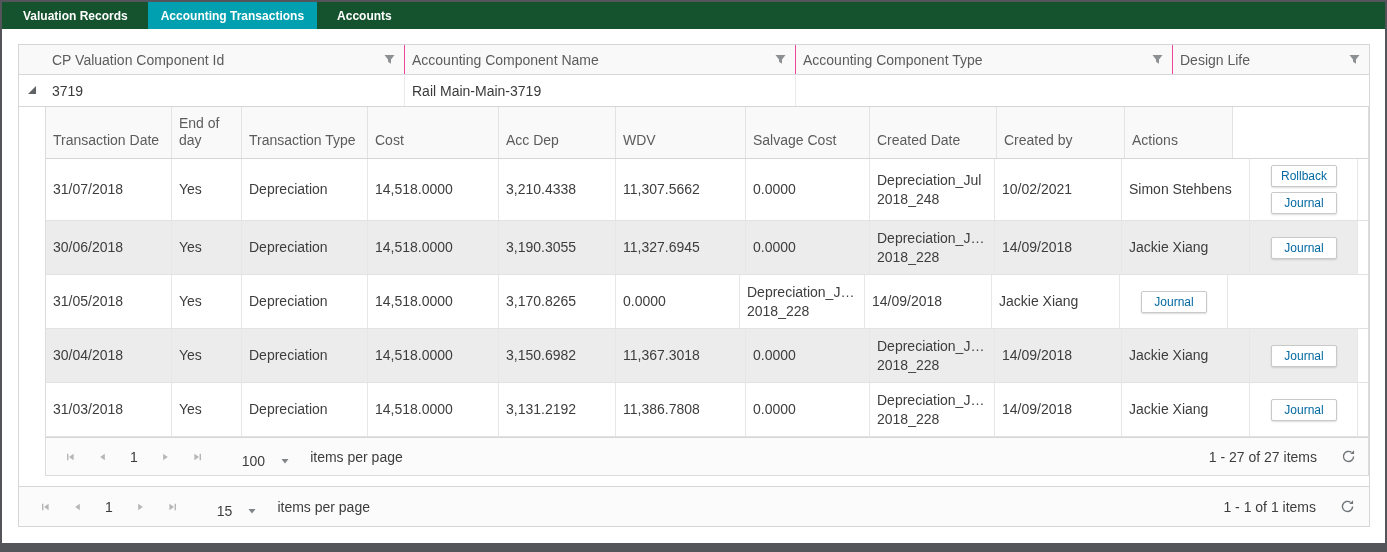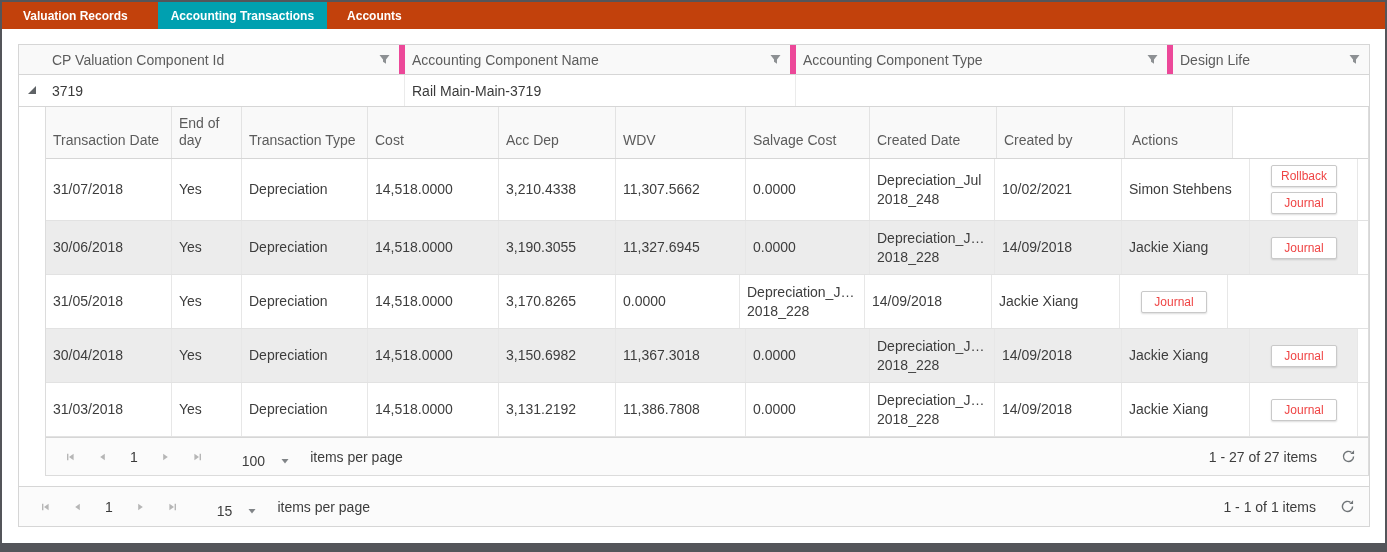--- a/index.html
+++ b/index.html
@@ -2,35 +2,35 @@
 <html><head>
 <meta charset="utf-8">
 <style>
   * { box-sizing: border-box; margin: 0; padding: 0; }
   body { font-family: "Liberation Sans", sans-serif; background: #fff; }
 
   .frame { width: 1387px; height: 552px; border: 2px solid #54555a; border-bottom-width: 9px;
            background: #fff; overflow: hidden; }
 
   
-  .tabbar { height: 27px; background: #c2410c; display: flex; align-items: stretch; padding-left: 8px; }
+  .tabbar { height: 27px; background: #14532d; display: flex; align-items: stretch; padding-left: 8px; }
   .tab { color: #fff; font-size: 12px; font-weight: bold; padding: 0 13px; margin-right: 7px;
          display: flex; align-items: center; cursor: pointer; white-space: nowrap; }
-  .tab.active { background: #00a0b0; margin-left: 10px; }
+  .tab.active { background: #00a0b0; }
 
   .content { padding: 15px 15px 0 16px; }
 
   
   .grid { width: 1352px; border: 1px solid #d6d6d6; font-size: 14px; color: #3d3d3d; background: #fff; }
   .m-header { display: flex; height: 30px; background: #f9f9f9; border-bottom: 1px solid #d6d6d6; color: #5c5c5c; }
   .m-cell { display: flex; align-items: center; padding: 0 8px 0 7px; overflow: hidden; white-space: nowrap; }
   .hier-cell { width: 26px; flex: none; padding: 0; justify-content: center; }
   .col-c1 { width: 360px; flex: none; } .col-c2 { width: 391px; flex: none; }
   .col-c3 { width: 377px; flex: none; } .col-c4 { flex: 1; }
-  .m-header .col-c1, .m-header .col-c2, .m-header .col-c3 { border-right: 6px solid #ec4899; }
+  .m-header .col-c1, .m-header .col-c2, .m-header .col-c3 { border-right: 1px solid #ec4899; }
   .filter-icon { margin-left: auto; display: flex; align-items: center; cursor: pointer; padding-left: 6px; }
   .m-row { display: flex; height: 32px; border-bottom: 1px solid #d6d6d6; color: #3a3a3a; background: #fff; }
   .m-row .col-c1, .m-row .col-c2, .m-row .col-c3 { border-right: 1px solid #ebebeb; }
 
   
   .detail { padding: 0 0 10px 26px; background: #fff; }
   .d-grid { width: 1324px; border: 1px solid #dcdcdc; border-top: none; }
   .d-header { display: flex; height: 52px; background: #f9f9f9; border-bottom: 1px solid #d6d6d6; color: #5c5c5c; }
   .d-hcell { display: flex; align-items: flex-end; padding: 6px 8px 9px 7px; border-right: 1px solid #e3e3e3;
              line-height: 17px; overflow: hidden; }
@@ -41,21 +41,21 @@
   .d-cell { display: flex; align-items: center; padding: 6px 6px 6px 7px; border-right: 1px solid #e7e7e7;
             line-height: 19px; overflow: hidden; overflow-wrap: anywhere; }
   .dc0 { width: 126px; flex: none; } .dc1 { width: 70px;  flex: none; }
   .dc2 { width: 126px; flex: none; } .dc3 { width: 131px; flex: none; }
   .dc4 { width: 117px; flex: none; } .dc5 { width: 130px; flex: none; }
   .dc6 { width: 124px; flex: none; } .dc7 { width: 125px; flex: none; }
   .dc8 { width: 127px; flex: none; } .dc9 { width: 128px; flex: none; }
   .dc10 { width: 108px; flex: none; }
   .gutter { flex: 1; border-right: none; background: #fff; padding: 0; }
   .actions-cell { flex-direction: column; justify-content: center; gap: 5px; }
-  .grid-btn { font-family: "Liberation Sans", sans-serif; font-size: 12px; color: #ef4444; background: #fff;
+  .grid-btn { font-family: "Liberation Sans", sans-serif; font-size: 12px; color: #0369a1; background: #fff;
               border: 1px solid #c9c9c9; border-radius: 2px; padding: 3px 8px; min-width: 66px;
               box-shadow: 0 1px 2px rgba(0,0,0,0.14); cursor: pointer; white-space: nowrap; }
 
   
   .pager { display: flex; align-items: center; background: #fbfbfb; border-top: 1px solid #d6d6d6;
            color: #3d3d3d; font-size: 14px; }
   .pager.inner { height: 38px; padding: 0 12px; }
   .pager.outer { height: 40px; padding: 0 14px; }
   .pg-btn { width: 24px; height: 24px; flex: none; display: flex; align-items: center; justify-content: center;
             margin-right: 8px; cursor: default; }

